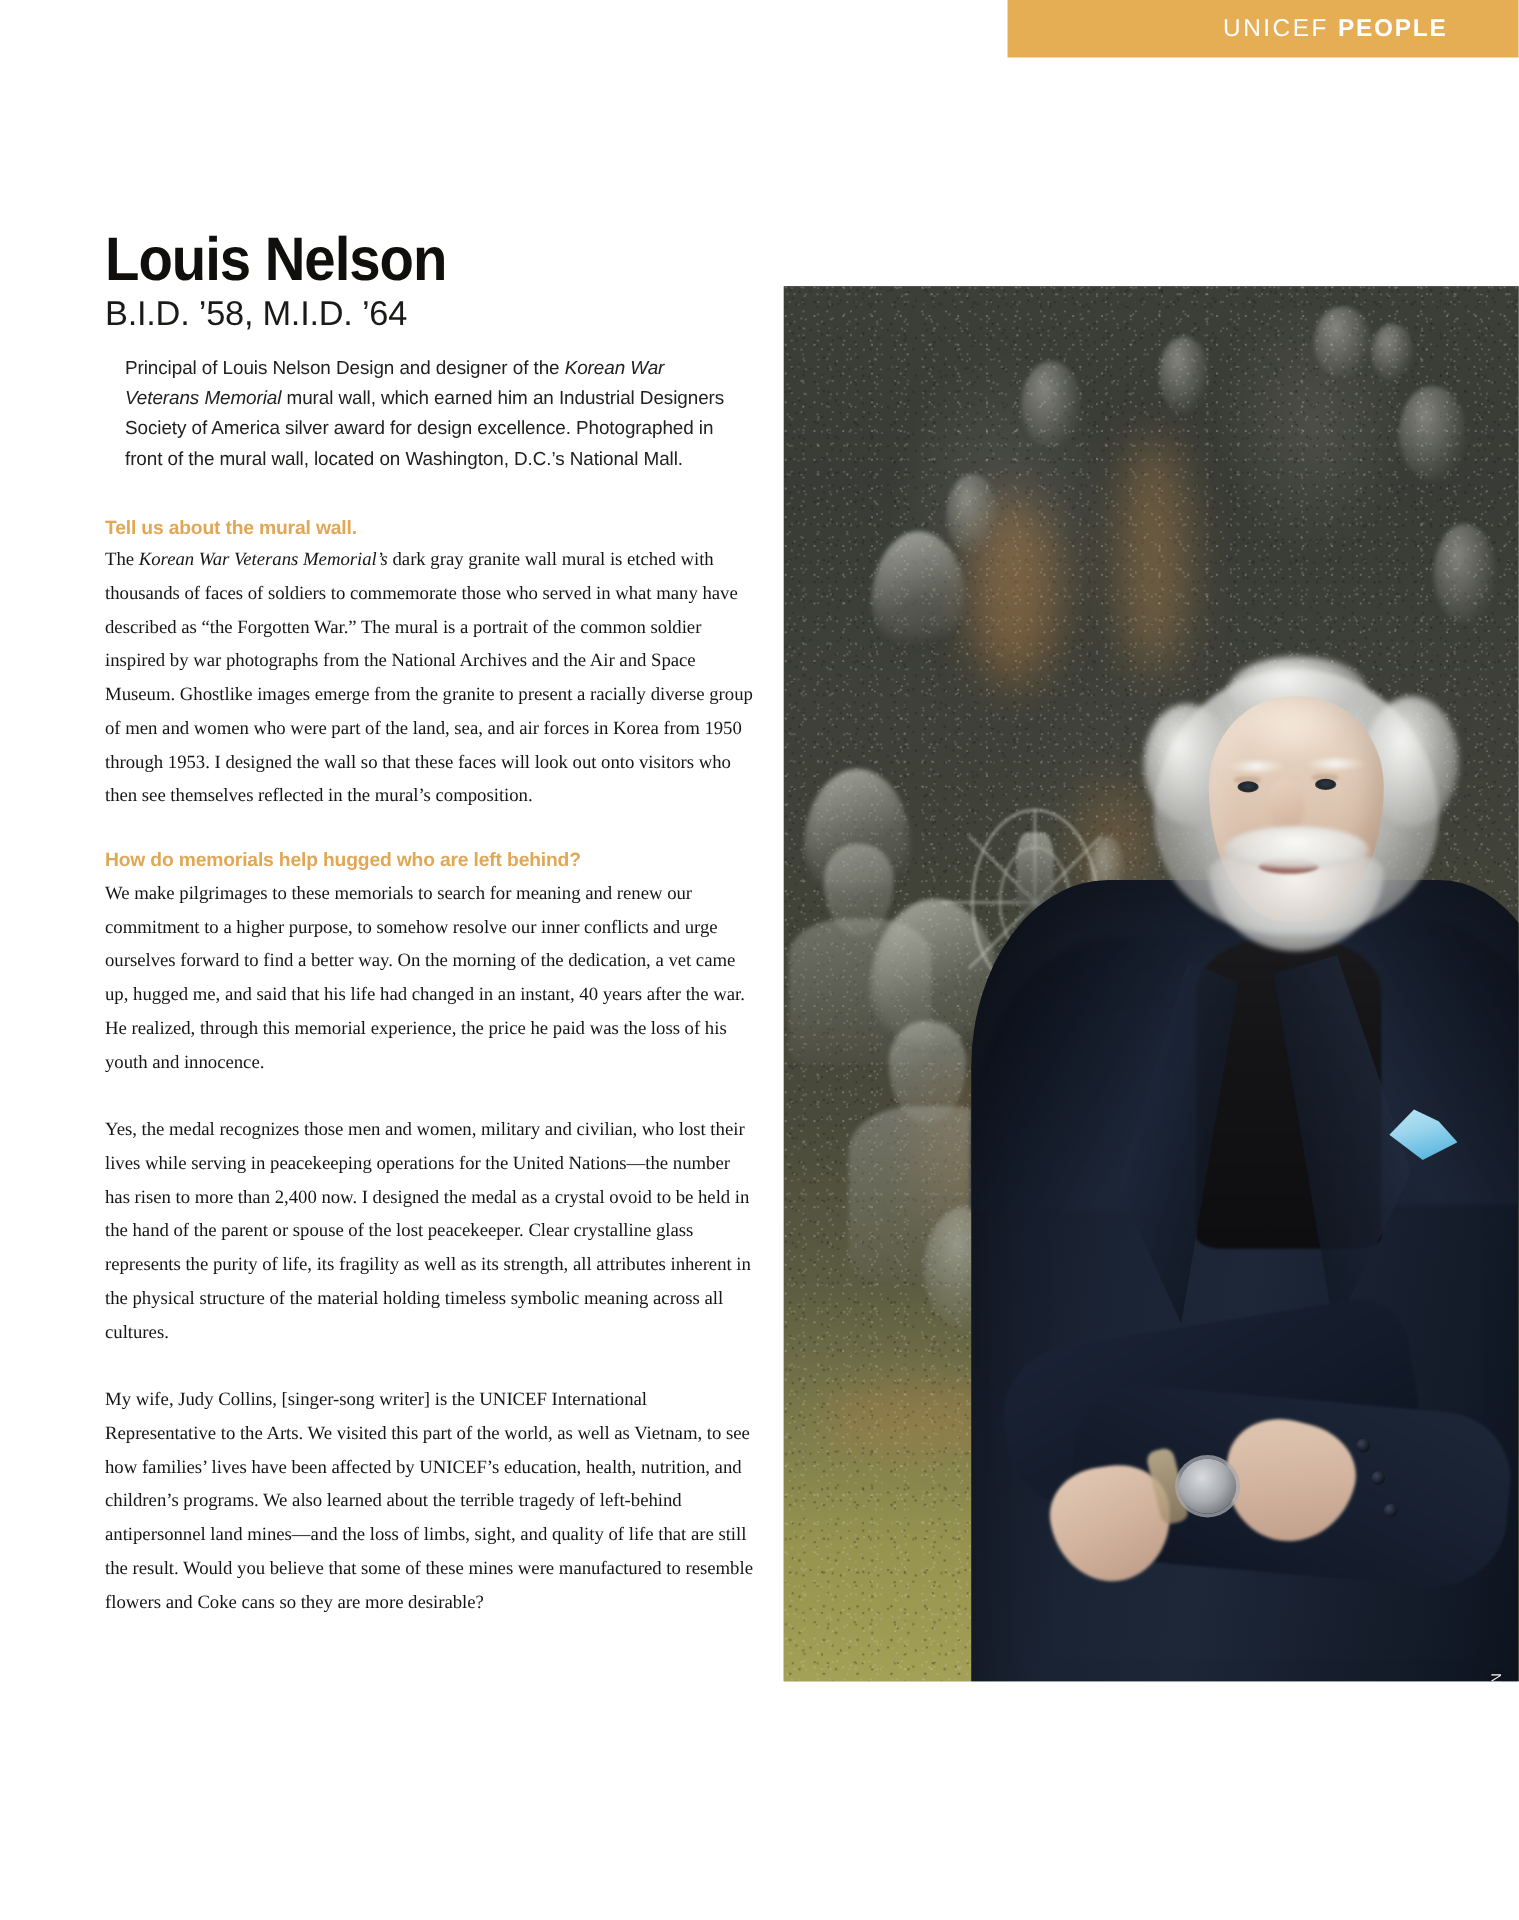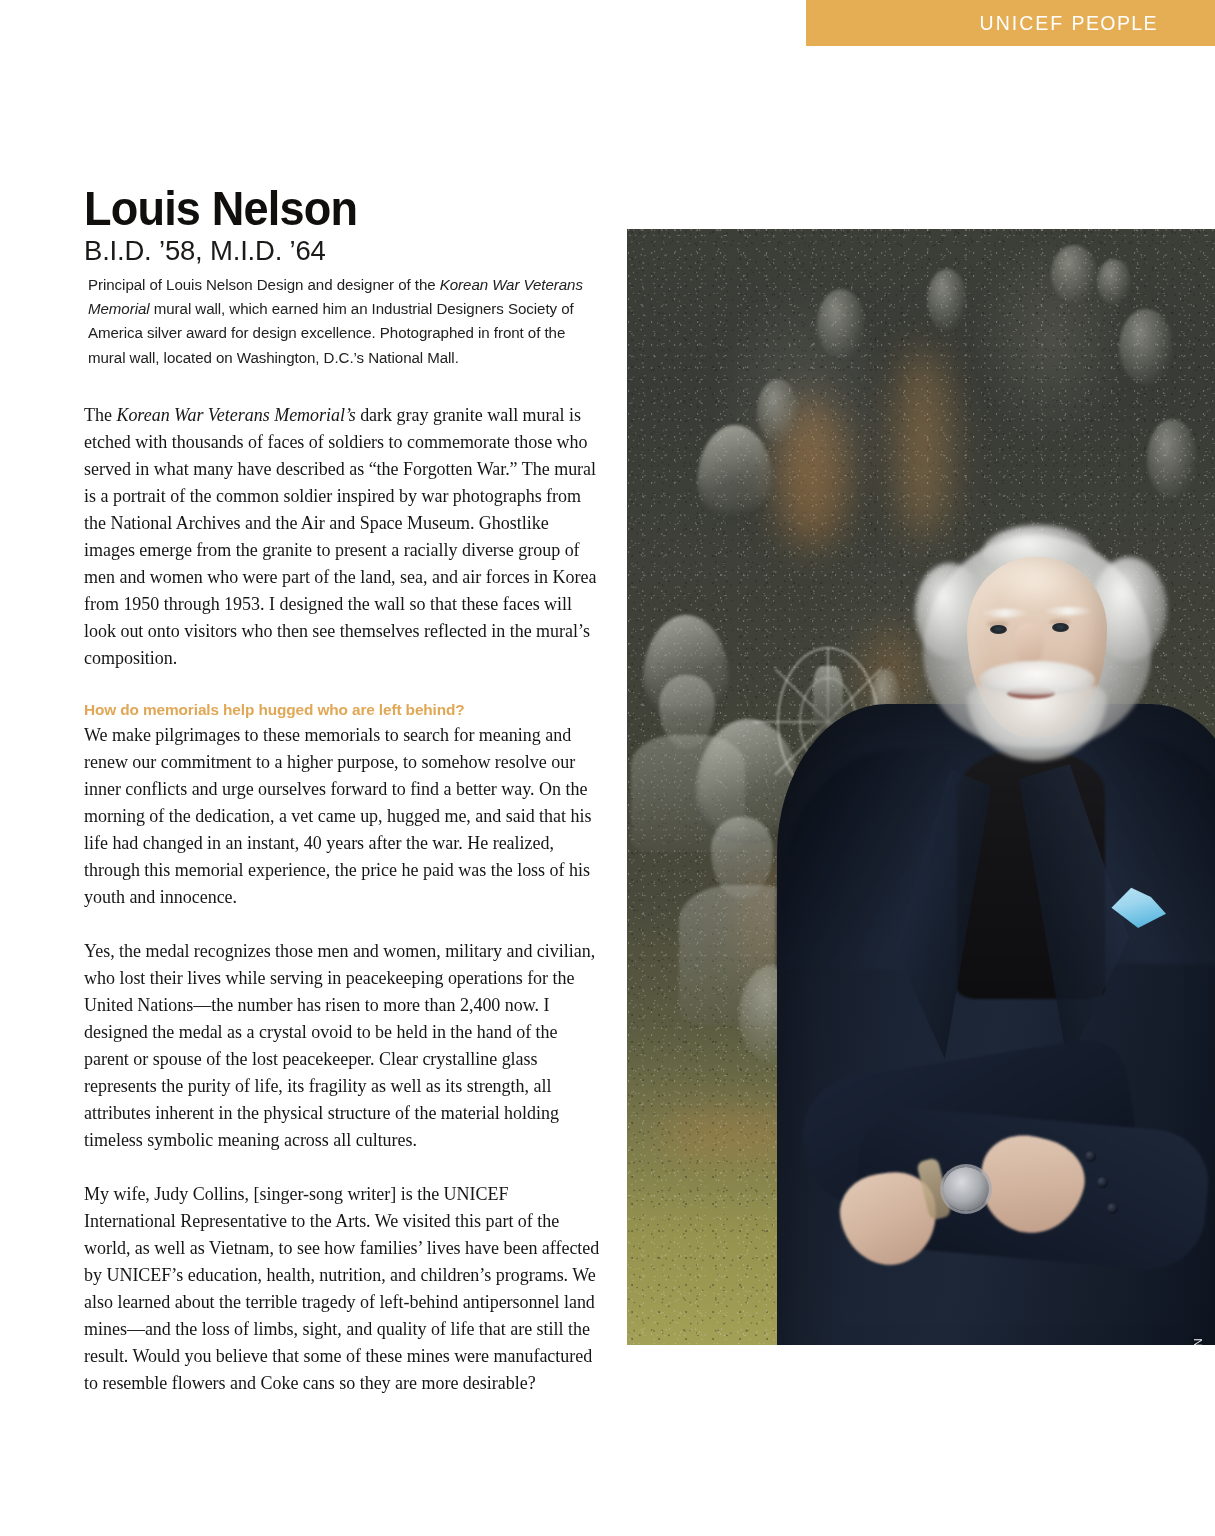--- a/index.html
+++ b/index.html
@@ -31,21 +31,21 @@
     padding-right: 57px;
   }
   .header-bar .kicker {
     font-size: 19.5px;
     letter-spacing: 2.0px;
     color: #ffffff;
     font-weight: 400;
     white-space: nowrap;
   }
   .header-bar .kicker .bold {
-    font-weight: 400;
+    font-weight: 700;
     letter-spacing: 1.4px;
   }
 
   
   .text-col {
     position: absolute;
     left: 84px;
     top: 183px;
     width: 519px;
   }
@@ -68,41 +68,41 @@
     font-weight: 400;
     color: #1b1a18;
     letter-spacing: -0.2px;
     margin: 0 0 6px 0;
   }
 
   .person-bio {
     font-size: 15.1px;
     line-height: 24.2px;
     color: #222120;
-    margin: 4px;
+    margin: 16px;
     letter-spacing: -0.06px;
   }
   .person-bio i { font-style: italic; }
 
   
   .qa-block { margin-top: 27px; }
   .qa-block.first { margin-top: 32px; }
 
   .qa-question {
     font-size: 15.4px;
     line-height: 22.6px;
     font-weight: 700;
     color: #e0a755;
     margin: 0 0 1px 0;
     letter-spacing: -0.12px;
   }
 
   .qa-answer {
     font-family: "Liberation Serif", "DejaVu Serif", serif;
-    font-size: 18px;
+    font-size: 15px;
     line-height: 27.0px;
     color: #161618;
     margin: 0;
     letter-spacing: -0.02px;
   }
   .qa-answer i { font-style: italic; }
 
   
   .photo {
     position: absolute;
@@ -529,20 +529,21 @@
 
 <div class="text-col">
 
   <h1 class="person-name">Louis Nelson</h1>
 
   <div class="person-degrees">B.I.D. ’58, M.I.D. ’64</div>
 
   <p class="person-bio"><span>Principal of Louis Nelson Design and designer of the </span><i>Korean War Veterans Memorial</i><span> mural wall, which earned him an Industrial Designers Society of America silver award for design excellence. Photographed in front of the mural wall, located on Washington, D.C.’s National Mall.</span></p>
 
   <div class="qa-block first">
+    <p class="qa-question">Tell us about the mural wall.</p>
     <p class="qa-answer"><span>The </span><i>Korean War Veterans Memorial’s</i><span> dark gray granite wall mural is etched with thousands of faces of soldiers to commemorate those who served in what many have described as “the Forgotten War.”  The mural is a portrait of the common soldier inspired by war photographs from the National Archives and the Air and Space Museum. Ghostlike images emerge from the granite to present a racially diverse group of men and women who were part of the land, sea, and air forces in Korea from 1950 through 1953. I designed the wall so that these faces will look out onto visitors who then see themselves reflected in the mural’s composition.</span></p>
   </div>
 
   <div class="qa-block">
     <p class="qa-question">How do memorials help hugged who are left behind?</p>
     <p class="qa-answer">We make pilgrimages to these memorials to search for meaning and renew our commitment to a higher purpose, to somehow resolve our inner conflicts and urge ourselves forward to find a better way. On the morning of the dedication, a vet came up, hugged me, and said that his life had changed in an instant, 40 years after the war.  He realized, through this memorial experience, the price he paid was the loss of his youth and innocence.</p>
   </div>
 
   <div class="qa-block">
     <p class="qa-answer">Yes, the medal recognizes those men and women, military and civilian, who lost their lives while serving in peacekeeping operations for the United Nations—the number has risen to more than 2,400 now. I designed the medal as a crystal ovoid to be held in the hand of the parent or spouse of the lost peacekeeper. Clear crystalline glass represents the purity of life, its fragility as well as its strength, all attributes inherent in the physical structure of the material holding timeless symbolic meaning across all cultures.</p>

